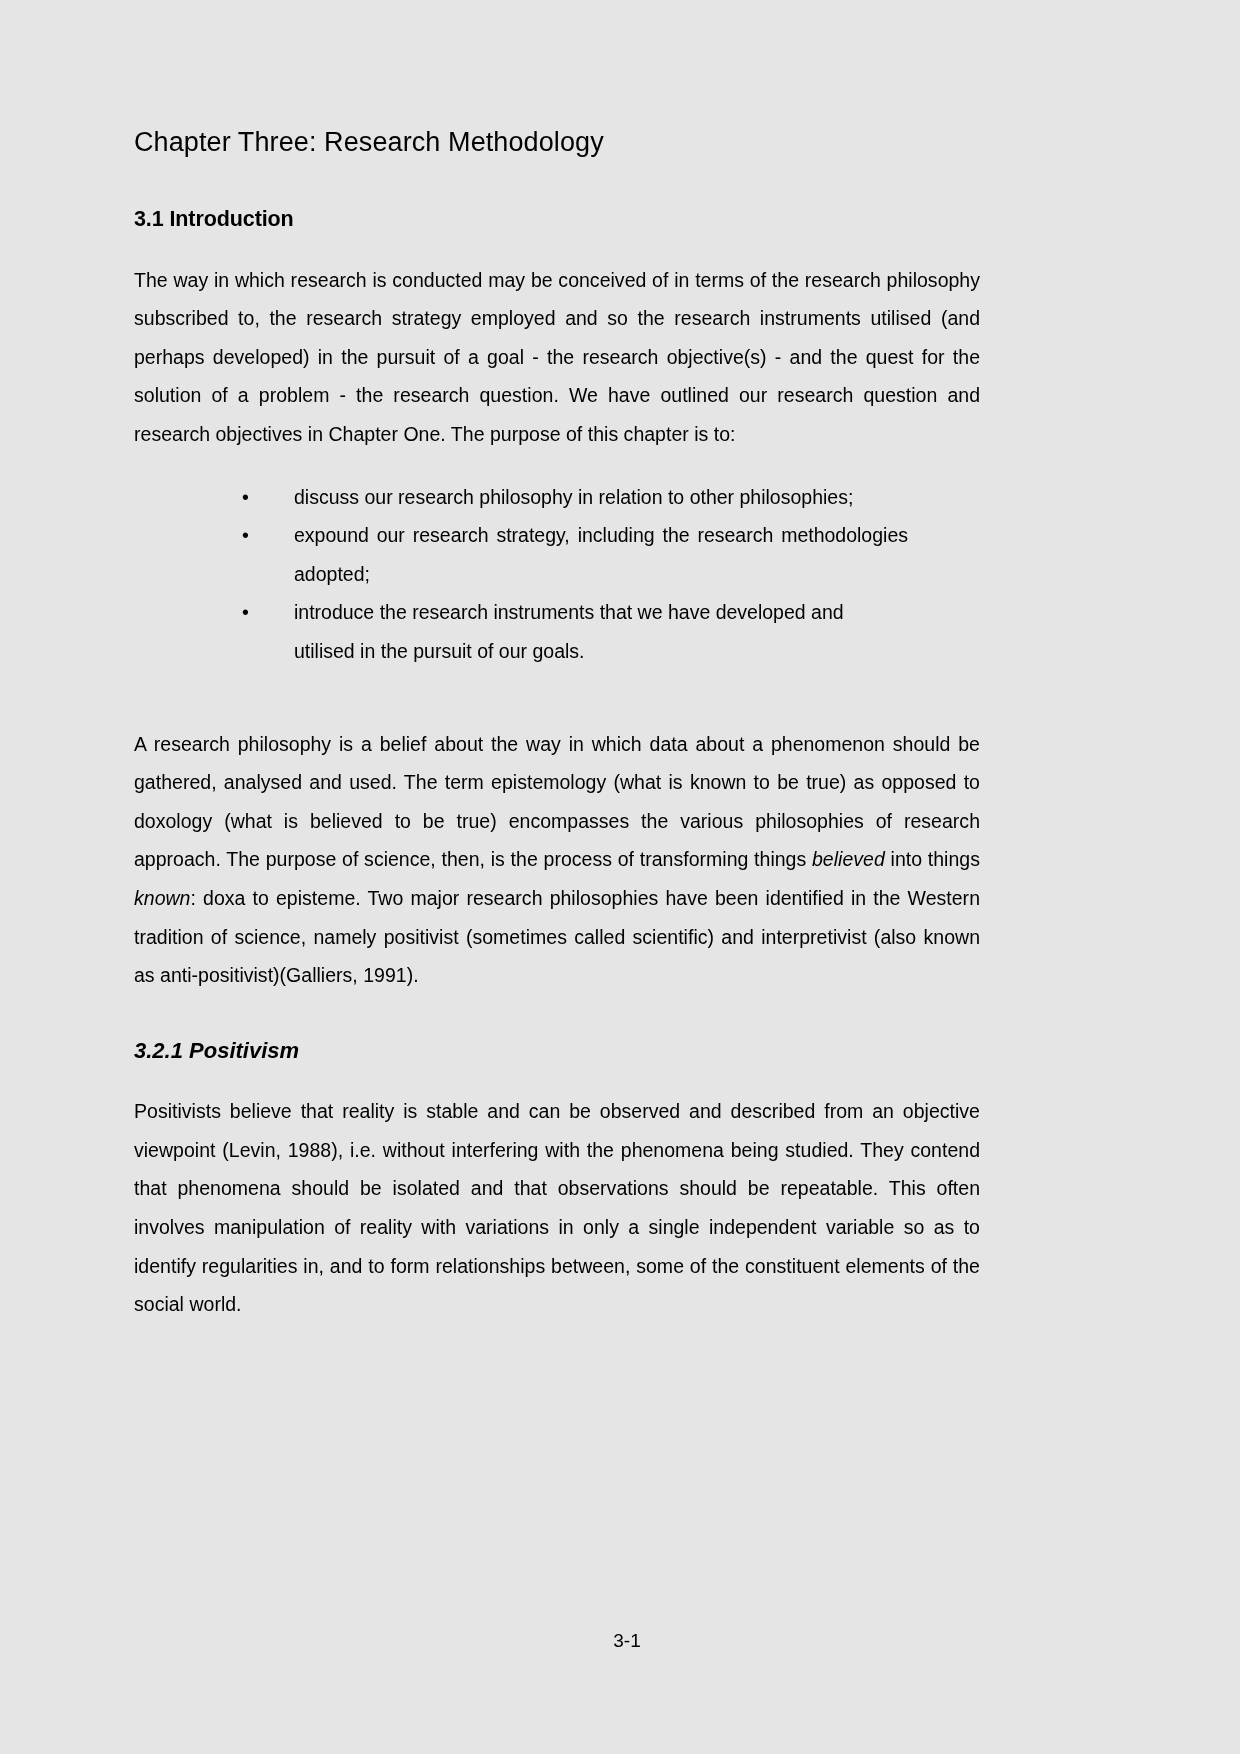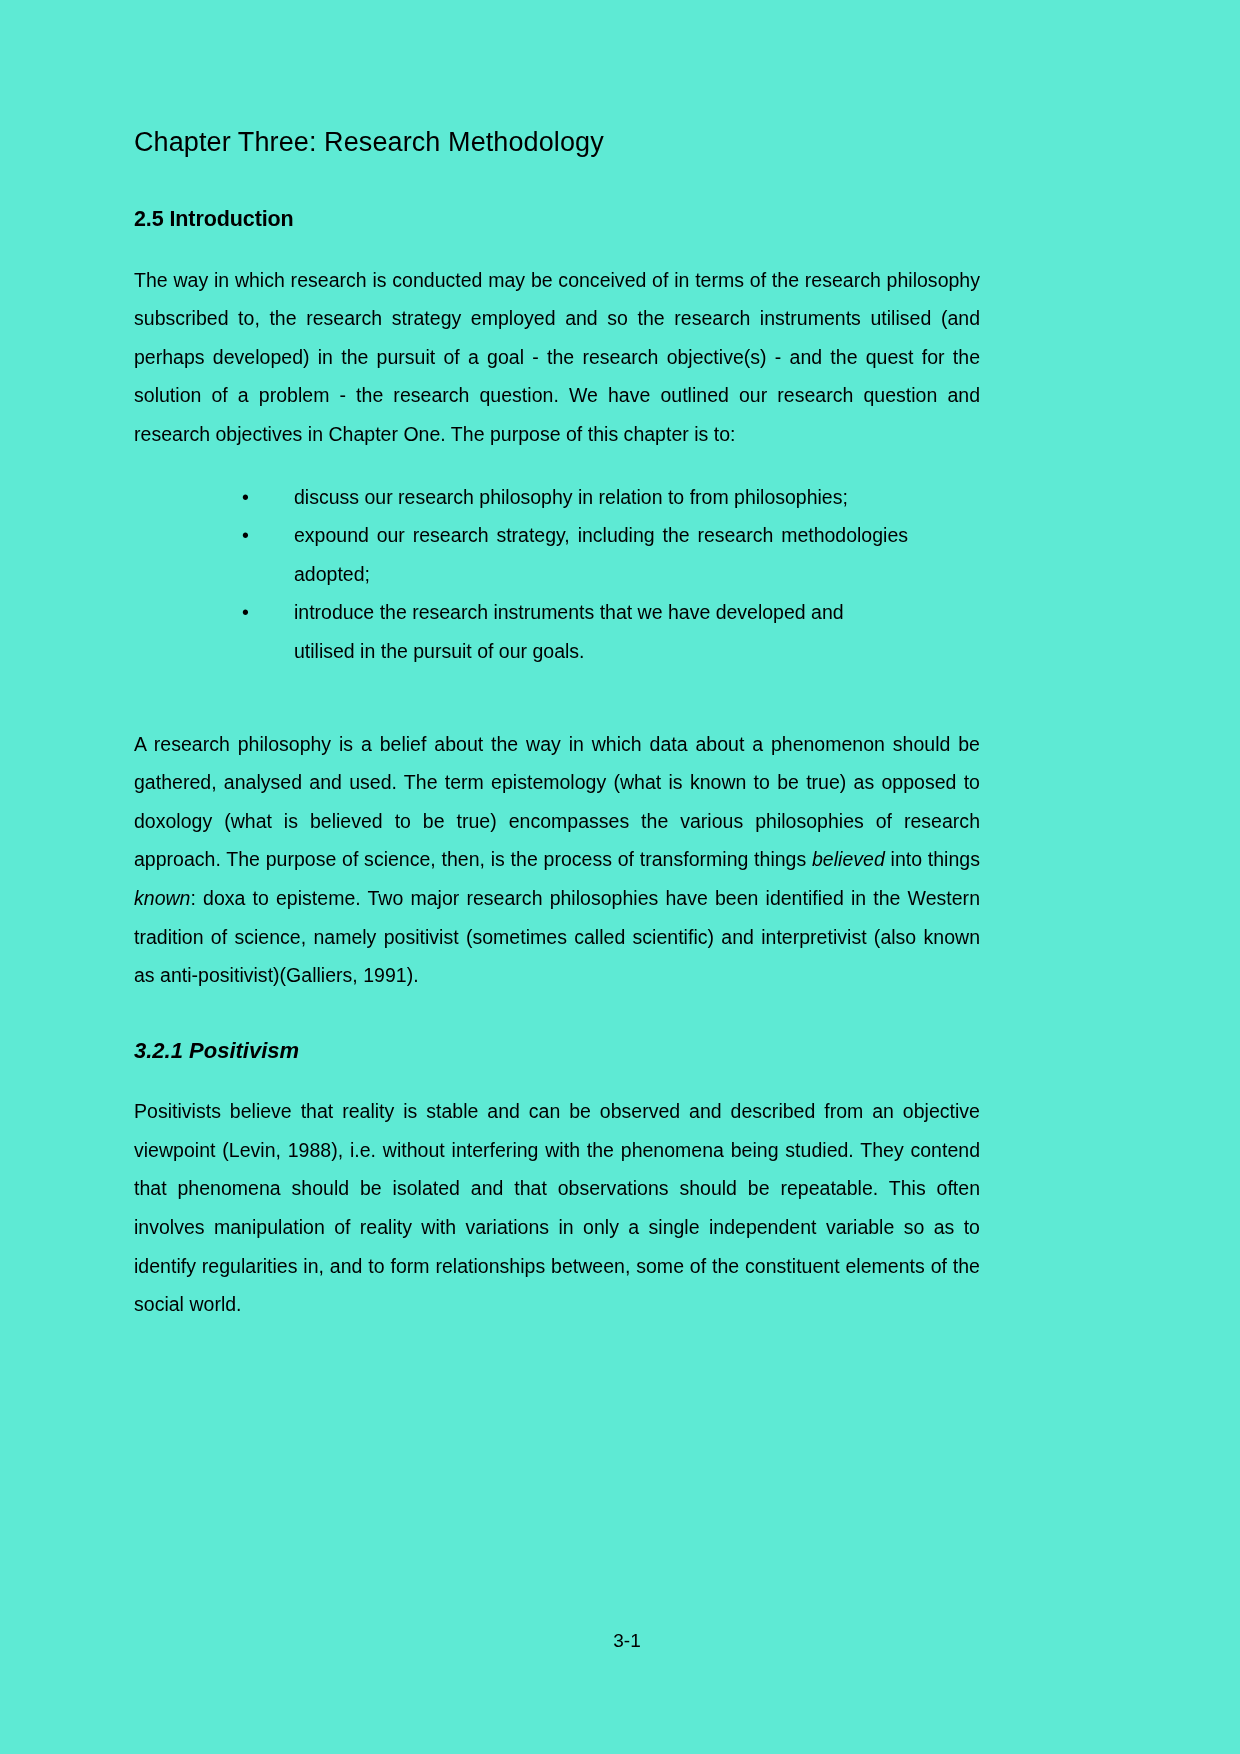--- a/index.html
+++ b/index.html
@@ -4,21 +4,21 @@
 <style>
   html, body {
     margin: 0;
     padding: 0;
     background: #ffffff;
   }
   .page {
     position: relative;
     width: 1240px;
     height: 1754px;
-    background: #5eead4;
+    background: #e5e5e5;
     margin: 0 auto;
     box-sizing: border-box;
     font-family: "Liberation Sans", sans-serif;
     color: #000000;
     overflow: hidden;
   }
   .content {
     position: absolute;
     left: 134px;
     top: 126px;
@@ -92,28 +92,28 @@
   em { }
 </style>
 </head>
 <body>
 
 <div class="page">
   <div class="content">
 
     <h1 class="chapter-title">Chapter Three: Research Methodology</h1>
 
-    <h2 class="h2">2.5 Introduction</h2>
+    <h2 class="h2">3.1 Introduction</h2>
 
     <p class="body">The way in which research is conducted may be conceived of in terms of the research philosophy subscribed to, the research strategy employed and so the research instruments utilised (and perhaps developed) in the pursuit of a goal - the research objective(s) - and the quest for the solution of a problem - the research question. We have outlined our research question and research objectives in Chapter One. The purpose of this chapter is to:</p>
 
     <ul class="bullets">
       <li>
         <span class="bullet-glyph">•</span>
-        <span>discuss our research philosophy in relation to from philosophies;</span>
+        <span>discuss our research philosophy in relation to other philosophies;</span>
       </li>
       <li>
         <span class="bullet-glyph">•</span>
         <span>expound our research strategy, including the research methodologies adopted;</span>
       </li>
       <li class="nojustify">
         <span class="bullet-glyph">•</span>
         <span>introduce the research instruments that we have developed and utilised in the pursuit of our goals.</span>
       </li>
     </ul>

